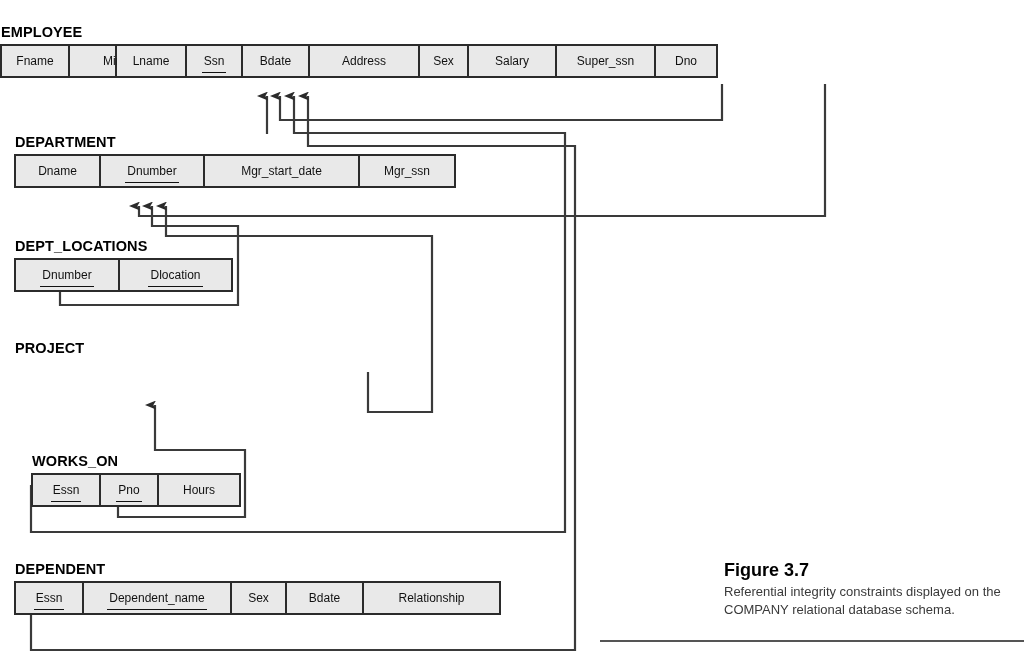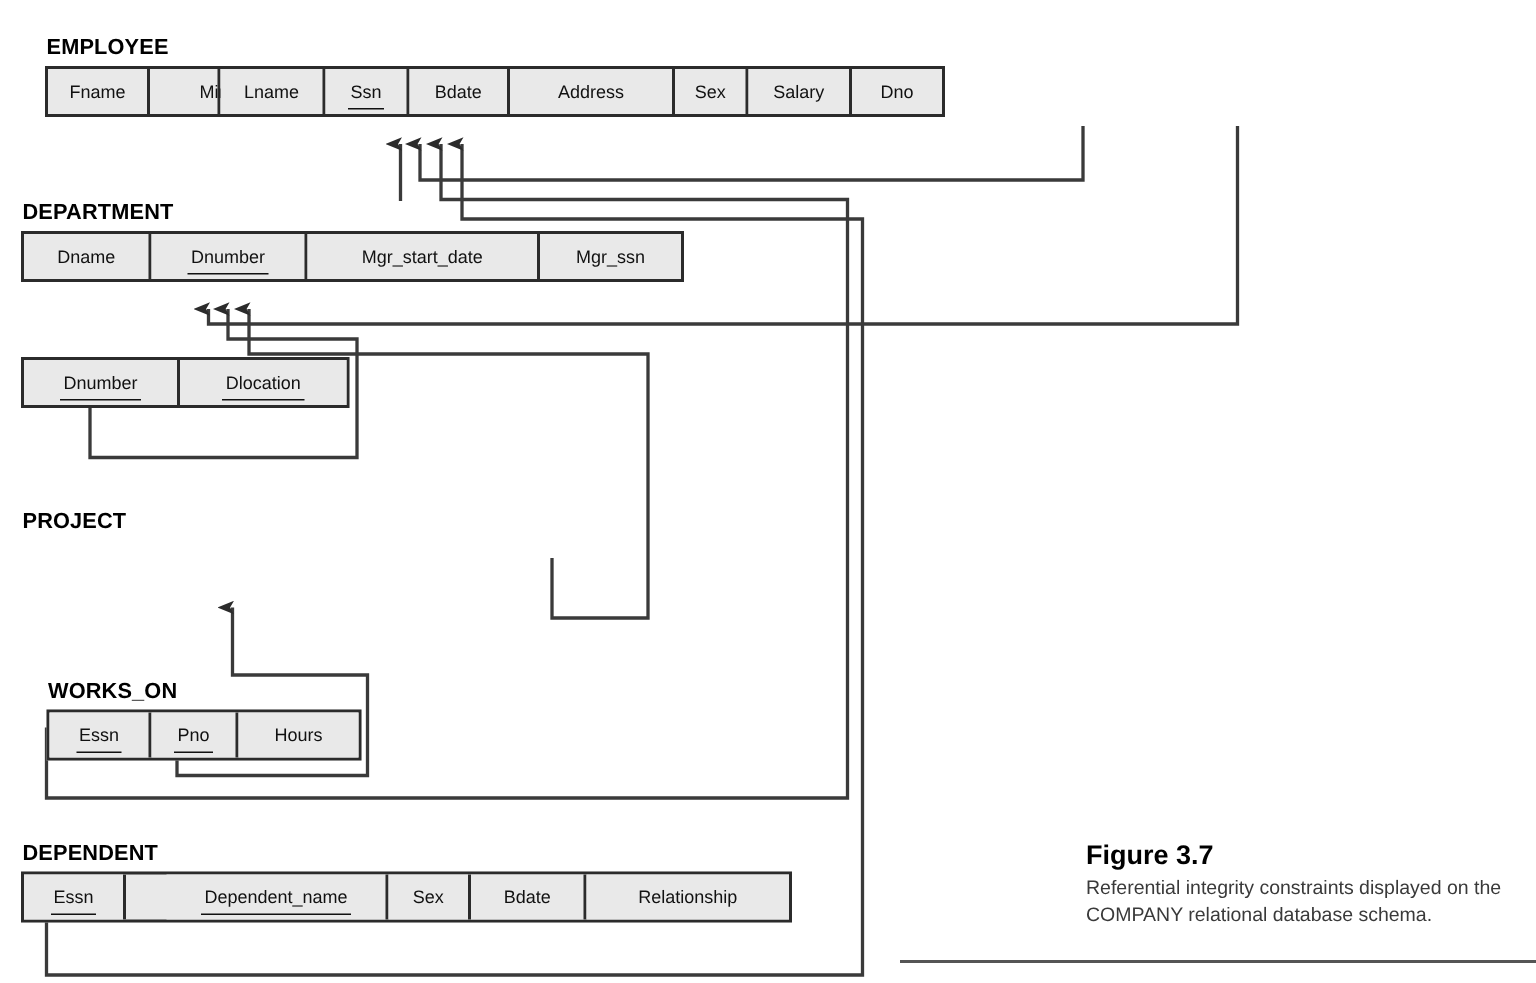--- a/index.html
+++ b/index.html
@@ -74,65 +74,67 @@
 
       <path d="M60,270 L60,305 L238,305 L238,226 L152,226 L152,206"></path>
 
       <path d="M368,372 L368,412 L432,412 L432,236 L166,236 L166,206"></path>
 
       <path d="M118,485 L118,517 L245,517 L245,450 L155,450 L155,405"></path>
     </g>
   </svg>
 
   <div id="relations">
-      <div class="relation" style="left: 30px; top: 24px;">
+      <div class="relation" style="left: 0; top: 24px;">
         <div class="rel-name">EMPLOYEE</div>
         <div class="rel-row">
           <div class="attr" style="width: 68px;"><span class="lbl">Fname</span></div>
           <div class="attr" style="width: 47px; padding-left: 31px;"><span class="lbl">Minit</span></div>
           <div class="attr" style="width: 70px;"><span class="lbl">Lname</span></div>
           <div class="attr pk" style="width: 56px;"><span class="lbl">Ssn</span></div>
           <div class="attr" style="width: 67px;"><span class="lbl">Bdate</span></div>
           <div class="attr" style="width: 110px;"><span class="lbl">Address</span></div>
           <div class="attr" style="width: 49px;"><span class="lbl">Sex</span></div>
-          <div class="attr" style="width: 69px;"><span class="lbl">Salary</span></div>
+          <div class="attr" style="width: 88px;"><span class="lbl">Salary</span></div>
+          <div class="attr" style="width: 99px;"><span class="lbl">Super_ssn</span></div>
           <div class="attr" style="width: 60px;"><span class="lbl">Dno</span></div>
         </div>
       </div>
       <div class="relation" style="left: 14px; top: 134px;">
         <div class="rel-name">DEPARTMENT</div>
         <div class="rel-row">
           <div class="attr" style="width: 85px;"><span class="lbl">Dname</span></div>
           <div class="attr pk" style="width: 104px;"><span class="lbl">Dnumber</span></div>
           <div class="attr" style="width: 155px;"><span class="lbl">Mgr_start_date</span></div>
           <div class="attr" style="width: 94px;"><span class="lbl">Mgr_ssn</span></div>
         </div>
       </div>
       <div class="relation" style="left: 14px; top: 238px;">
+        <div class="rel-name">DEPT_LOCATIONS</div>
         <div class="rel-row">
           <div class="attr pk" style="width: 104px;"><span class="lbl">Dnumber</span></div>
           <div class="attr pk" style="width: 111px;"><span class="lbl">Dlocation</span></div>
         </div>
       </div>
       <div class="relation" style="left: 14px; top: 340px;">
         <div class="rel-name">PROJECT</div>
       </div>
       <div class="relation" style="left: 14px; top: 453px; margin-left: 17px;">
         <div class="rel-name">WORKS_ON</div>
         <div class="rel-row">
           <div class="attr pk" style="width: 68px;"><span class="lbl">Essn</span></div>
           <div class="attr pk" style="width: 58px;"><span class="lbl">Pno</span></div>
           <div class="attr" style="width: 80px;"><span class="lbl">Hours</span></div>
         </div>
       </div>
       <div class="relation" style="left: 14px; top: 561px;">
         <div class="rel-name">DEPENDENT</div>
         <div class="rel-row">
           <div class="attr pk" style="width: 68px;"><span class="lbl">Essn</span></div>
-          <div class="attr pk" style="width: 148px; margin-left: 27px;"><span class="lbl">Dependent_name</span></div>
+          <div class="attr pk" style="width: 148px;"><span class="lbl">Dependent_name</span></div>
           <div class="attr" style="width: 55px;"><span class="lbl">Sex</span></div>
           <div class="attr" style="width: 77px;"><span class="lbl">Bdate</span></div>
           <div class="attr" style="width: 135px;"><span class="lbl">Relationship</span></div>
         </div>
       </div>
     </div>
 
   <div class="caption" style="left:724px;top:560px;">
     <div class="cap-title">Figure 3.7</div>
     <div class="cap-body">Referential integrity constraints displayed on the COMPANY relational database schema.</div>

